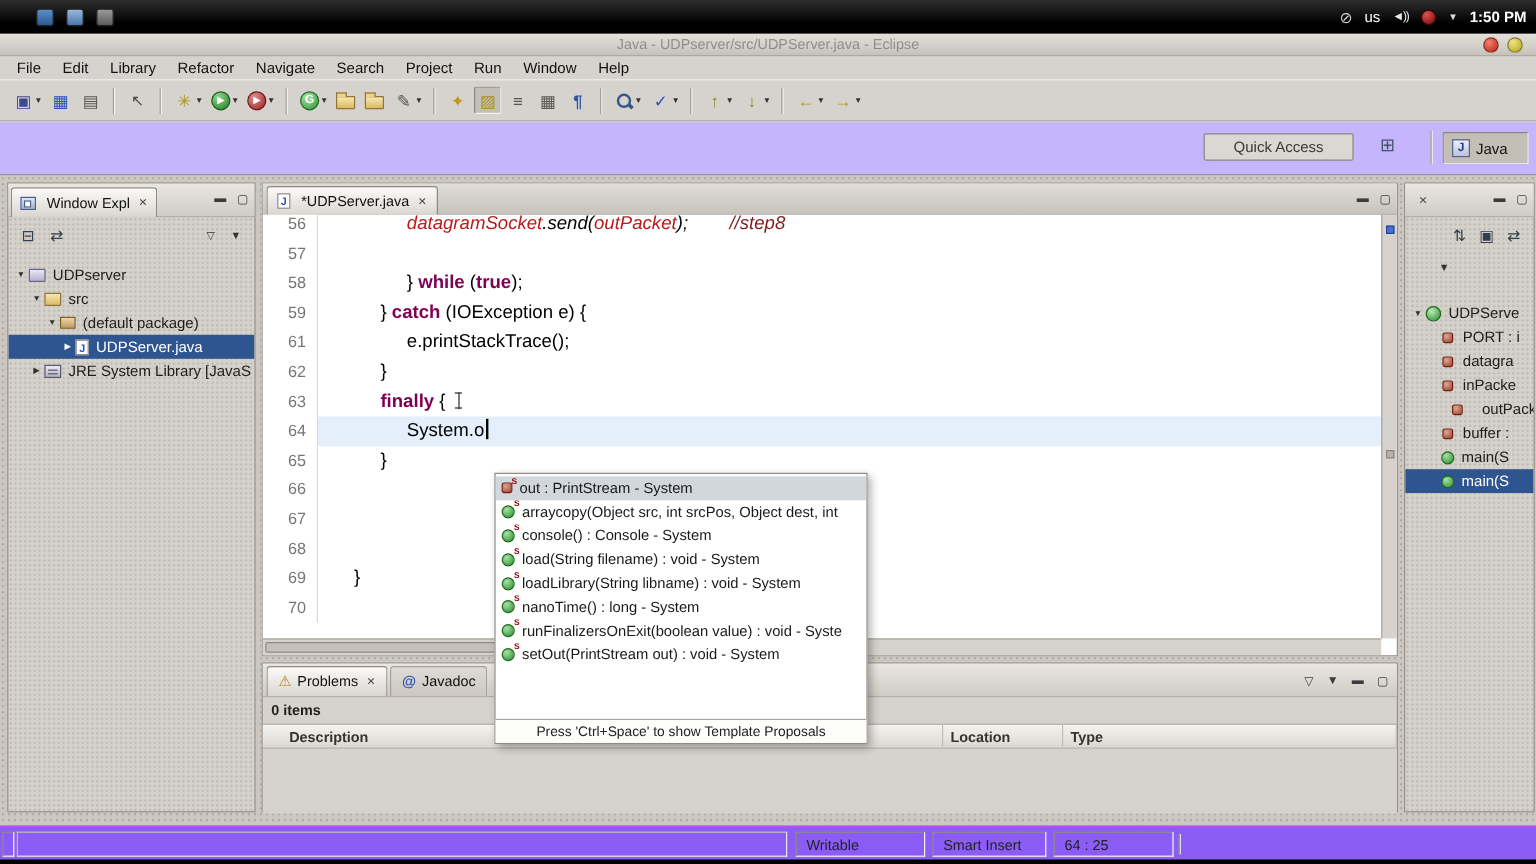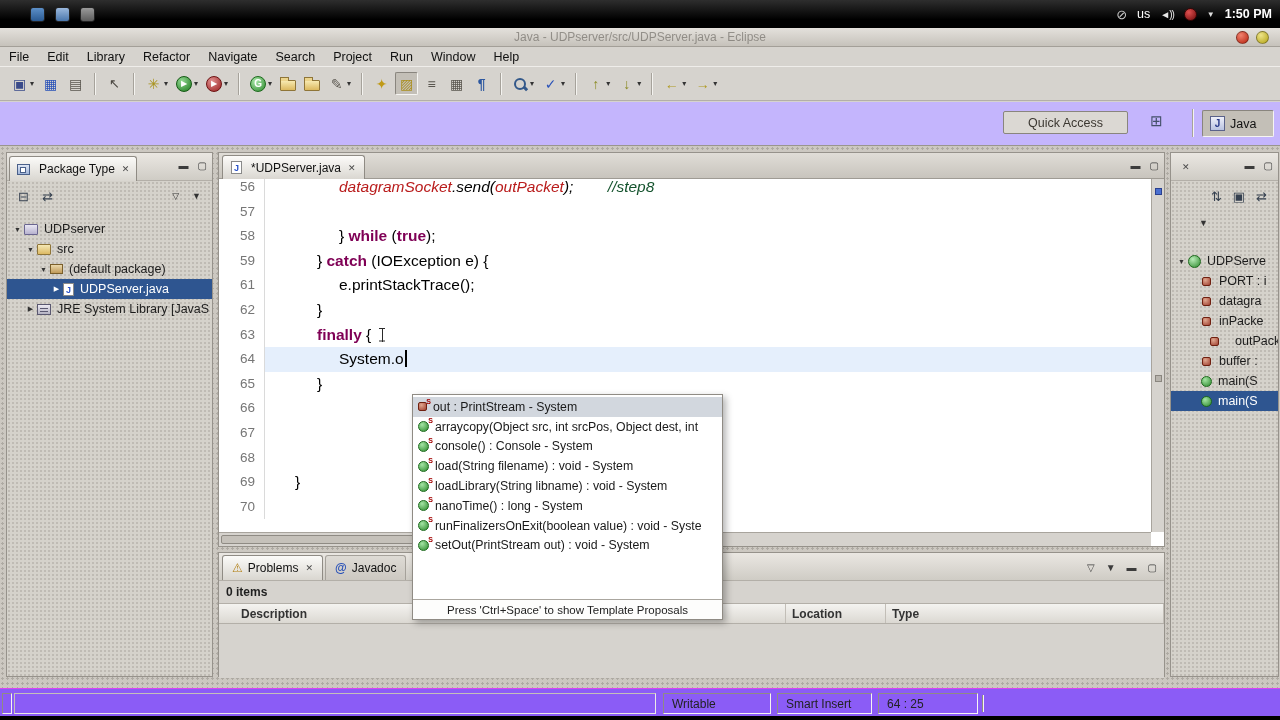--- a/index.html
+++ b/index.html
@@ -22,21 +22,21 @@
 .clock{font-weight:bold}
 
 
 .titlebar{position:absolute;top:28px;height:19px;width:100%;background:linear-gradient(#e4e1dc,#c6c2bb);border-bottom:1px solid #a39f98;z-index:4}
 .wtitle{position:absolute;left:0;right:0;top:2px;text-align:center;font-size:12px;color:#4e4a44;opacity:.5;filter:blur(.6px)}
 .wdot{position:absolute;top:3px;width:13px;height:13px;border-radius:50%;border:1px solid rgba(0,0,0,.35)}
 .wdot.red{right:31px;background:radial-gradient(circle at 35% 30%,#f2836f,#b5220e)}
 .wdot.yellow{right:11px;background:radial-gradient(circle at 35% 30%,#eee489,#b3a315)}
 
 
-.menubar{position:absolute;top:47px;height:19px;width:100%;display:flex;align-items:center;background:#d6d3ce;z-index:4}
+.menubar{position:absolute;top:47px;height:19px;width:100%;display:flex;align-items:center;padding-left:5px;background:#d6d3ce;z-index:4}
 .menu-item{padding:1px 9px}
 
 
 .toolbar{position:absolute;top:66px;height:35px;width:100%;display:flex;align-items:center;padding-left:7px;background:#d6d3ce;border-top:1px solid #efedea;border-bottom:1px solid #b3afa8;z-index:4}
 .tbtn{display:inline-flex;align-items:center;padding:2px 2px;margin:0 1px;border:1px solid transparent;border-radius:2px}
 .tbtn.pressed{background:#c3bfb7;border-color:#89857e #f6f5f2 #f6f5f2 #89857e}
 .dd{font-size:8px;color:#333;margin-left:2px}
 .tsep{width:0;height:22px;border-left:1px solid #a6a29b;border-right:1px solid #f4f3f0;margin:0 6px}
 .g{display:inline-flex;width:17px;height:17px;align-items:center;justify-content:center;font-size:14px;color:#49453f}
 .g-new{color:#3a4a8a}.g-save{color:#2a52b8}.g-print{color:#5a564f}
@@ -107,21 +107,21 @@
 .eruler .m1{top:9px;background:#4a6fd0;border:1px solid #2a4090}
 .eruler .m2{top:196px;background:#b8b4ad;border:1px solid #8a867f}
 .ehscroll{position:absolute;left:0;right:13px;bottom:0;height:14px;background:#d6d3ce;border-top:1px solid #a8a49d}
 .ehscroll .thumb{position:absolute;left:2px;top:2px;bottom:2px;width:46%;background:#c5c1ba;border:1px solid #8f8b84;border-radius:2px}
 .erow{display:flex;height:24.6px;line-height:24.6px}
 .erow:first-child{margin-top:-4px}
 .ln{width:46px;text-align:right;padding-right:9px;color:#767676;font-size:13.5px;border-right:1px solid #dadada;flex:none;background:#fff}
 .ecode{flex:1;white-space:pre;font-size:15.5px;color:#000}
 .erow.current .ecode{background:#e5effc}
 .seg.kw{color:#7f0055;font-weight:bold}
-.seg.cmt{color:#14532d}
+.seg.cmt{color:#7f1d1d}
 .seg.sf{color:#b91c1c;font-style:italic}
 .erow.clip .ecode,.erow.clip .seg{font-style:italic}
 .caret{display:inline-block;width:2px;height:17px;background:#000;vertical-align:-3px;margin-left:1px}
 .ibeam{display:inline-block;width:10px;height:16px;margin-left:6px;position:relative;vertical-align:-3px}
 .ibeam::before{content:'';position:absolute;left:4.5px;top:1px;bottom:1px;width:1.5px;background:#2a2a2a}
 .ibeam::after{content:'';position:absolute;left:2px;right:2px;top:1px;height:1.5px;background:#2a2a2a;box-shadow:0 12.5px #2a2a2a}
 
 
 .popup{position:absolute;left:412px;top:248px;width:311px;height:226px;z-index:60;background:#fff;border:1px solid #8f8b84;box-shadow:3px 3px 7px rgba(0,0,0,.3);display:flex;flex-direction:column}
 .plist{flex:1;overflow:hidden;padding-top:2px}
@@ -295,21 +295,21 @@
       <span>Java</span>
     </div>
   </div>
 
   <div class="workbench">
 
     <div class="panel left-panel">
       <div class="panel-header">
         <div class="ptab">
           <span class="fi fi-pkgexp"></span>
-          <span>Package Type</span>
+          <span>Window Expl</span>
           <span class="closex">✕</span>
         </div>
         <div class="hdr-btns">
           <span>▬</span>
           <span>▢</span>
         </div>
       </div>
       <div class="panel-toolbar">
         <span>⊟</span>
         <span>⇄</span>

